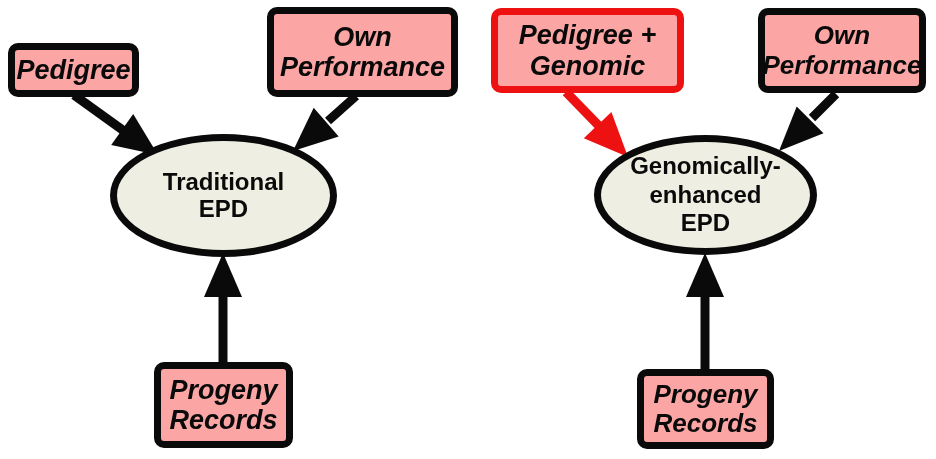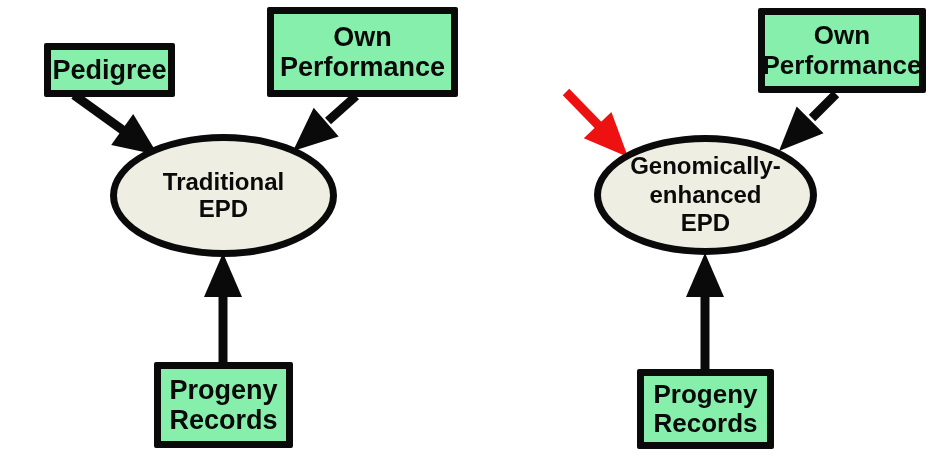--- a/index.html
+++ b/index.html
@@ -21,22 +21,23 @@
     box-sizing:border-box;
     display:flex;align-items:center;justify-content:center;
     text-align:center;
     font-weight:bold;
     color:#0a0a0a;
     white-space:pre-line;
     line-height:1.12;
   }
   .box{
     border:7px solid var(--black);
-    border-radius:2px;
-    background:#86efac;
+    border-radius:10px;
+    background:#fca5a5;
+    font-style:italic;
   }
   .box.red{ border-color:var(--red); }
   .ellipse{
     border:7px solid var(--black);
     border-radius:50%;
     background:var(--cream);
   }
   #arrows{position:absolute;left:0;top:0;width:936px;height:459px;pointer-events:none;}
   .arrow-line{stroke:var(--black);stroke-width:9;fill:none;}
   .arrow-head{fill:var(--black);stroke:none;}
@@ -78,31 +79,33 @@
       <line class="arrow-line" x1="836" y1="94" x2="812" y2="118"></line>
       <polygon class="arrow-head" points="779,151 796.7,106.5 823.5,133.3"></polygon>
     </g>
 
     <g>
       <line class="arrow-line" x1="705" y1="371" x2="705" y2="293"></line>
       <polygon class="arrow-head" points="705,253 686,297 724,297"></polygon>
     </g>
   </svg>
 
-  <div class="node box f27" style="left:8px;top:43px;width:131px;height:54px;margin-left:36px;">Pedigree</div>
+  <div class="node box f27" style="left:8px;top:43px;width:131px;height:54px;">Pedigree</div>
 
   <div class="node box f27" style="left:267px;top:7px;width:191px;height:90px;">Own
 Performance</div>
 
   <div class="node ellipse f28" style="left:110px;top:134px;width:227px;height:123px;">Traditional
 EPD</div>
 
   <div class="node box f27" style="left:154px;top:362px;width:139px;height:86px;">Progeny
 Records</div>
 
+  <div class="node box red f27" style="left:491px;top:8px;width:193px;height:85px;">Pedigree +
+Genomic</div>
 
   <div class="node box f26" style="left:758px;top:8px;width:168px;height:85px;">Own
 Performance</div>
 
   <div class="node ellipse f21" style="left:594px;top:135px;width:223px;height:120px;">Genomically-
 enhanced
 EPD</div>
 
   <div class="node box f26" style="left:637px;top:369px;width:137px;height:80px;">Progeny
 Records</div>

